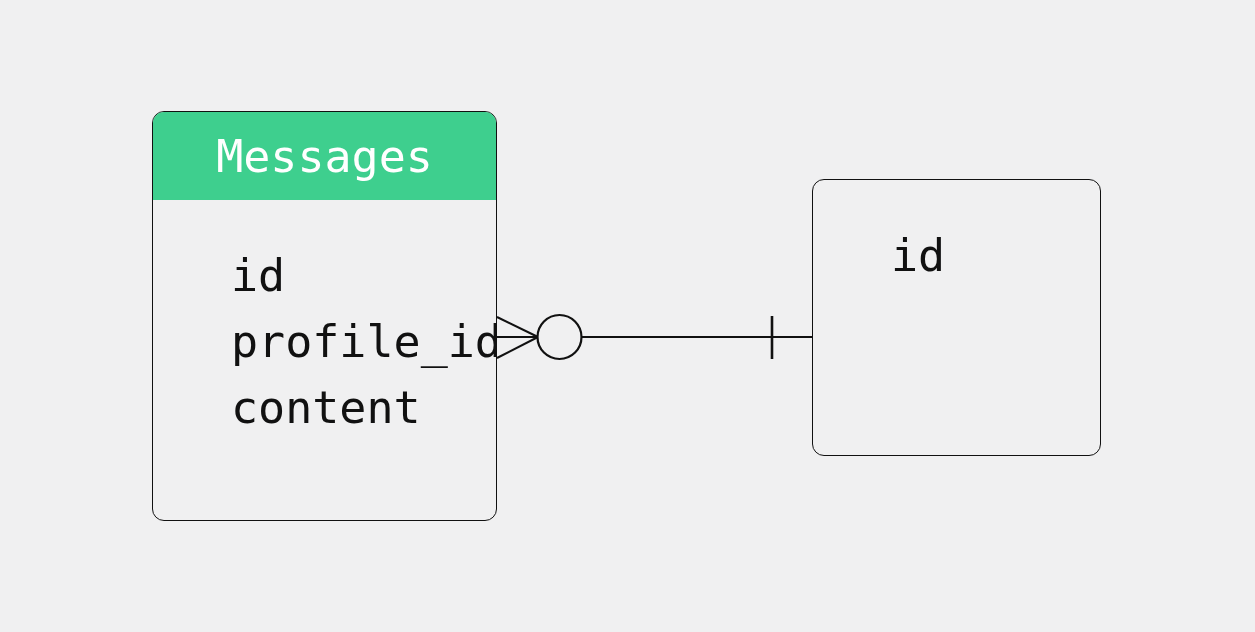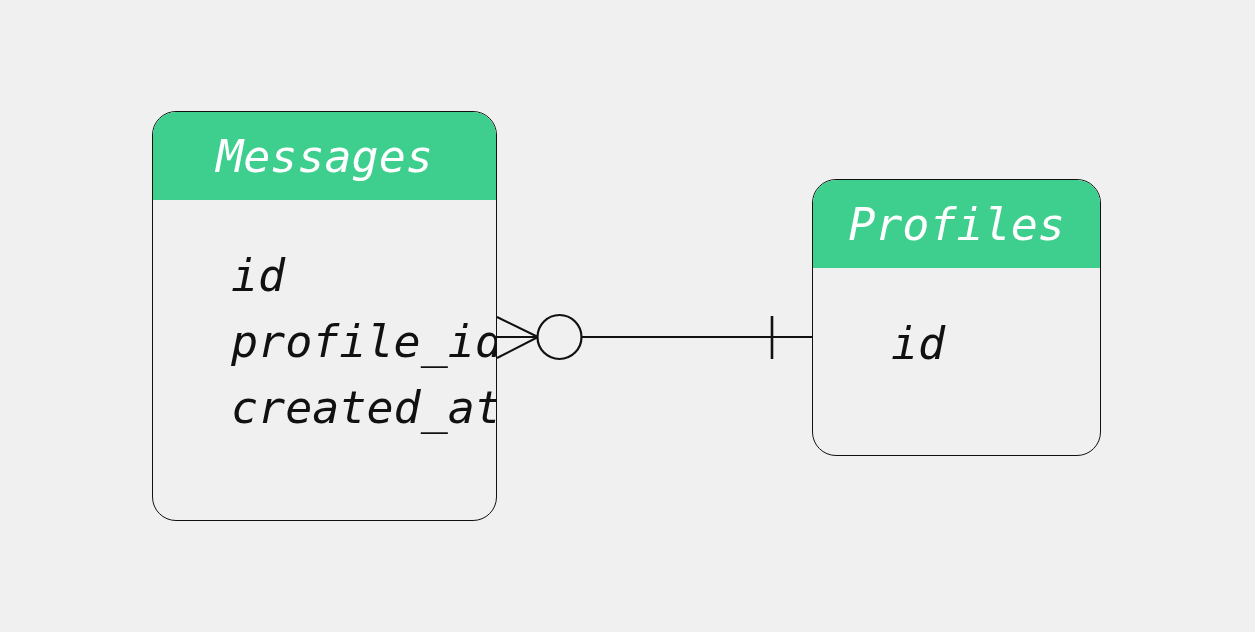--- a/index.html
+++ b/index.html
@@ -39,24 +39,23 @@
     fill: none;
   }
   .connector-svg circle {
     stroke: var(--line);
     fill: var(--box-fill);
   }
   .entity {
     position: absolute;
     background: var(--box-fill);
     border: 1.5px solid var(--line);
-    border-radius: 24px;
+    border-radius: 12px;
     overflow: hidden;
     box-sizing: border-box;
-    font-style: italic;
   }
   .entity-messages {
     left: 152px;
     top: 111px;
     width: 345px;
     height: 410px;
   }
   .entity-profiles {
     left: 812px;
     top: 179px;
@@ -107,26 +106,23 @@
     <line x1="772" y1="316" x2="772" y2="359" stroke-width="2.6"></line>
   </svg>
 
   <div class="entity entity-messages">
     <div class="entity-header">
       <span>Messages</span>
     </div>
     <div class="entity-body">
       <div class="field-row">id</div>
       <div class="field-row">profile_id</div>
-      <div class="field-row">created_at</div>
+      <div class="field-row">content</div>
     </div>
   </div>
 
   <div class="entity entity-profiles">
-    <div class="entity-header">
-      <span>Profiles</span>
-    </div>
     <div class="entity-body">
       <div class="field-row">id</div>
     </div>
   </div>
 
 </div>
 
 </body></html>

